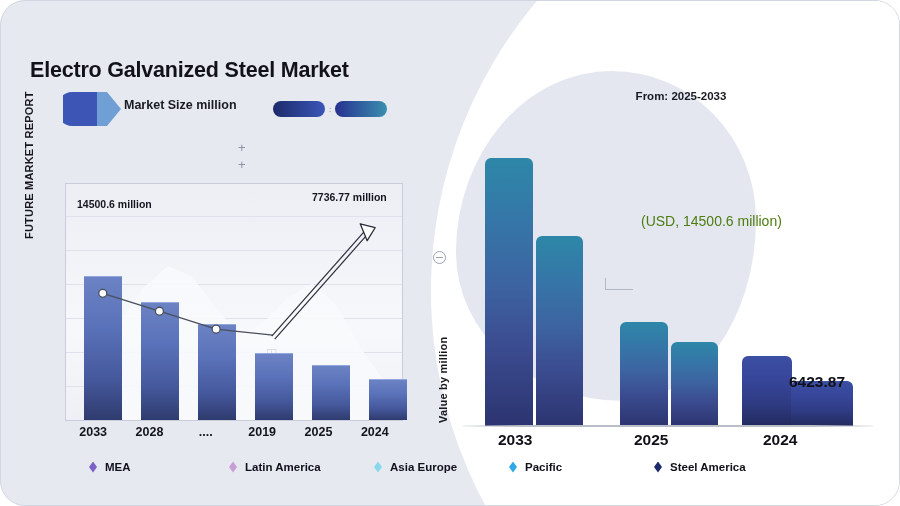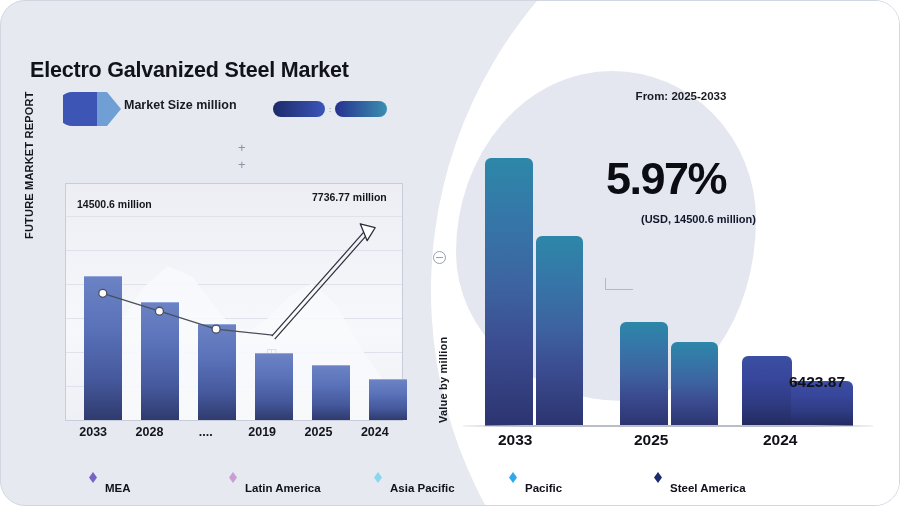--- a/index.html
+++ b/index.html
@@ -135,21 +135,21 @@
     position:absolute; left:470px; top:89px;
     width:420px; text-align:center;
     font-size:11.5px; font-weight:bold; color:#1a1b22;
   }
   .cagr-value {
     position:absolute; left:605px; top:152px;
     font-size:45px; font-weight:bold; color:#0c0d12; letter-spacing:-1.5px;
   }
   .cagr-note {
     position:absolute; left:640px; top:212px;
-    font-size:11px; font-weight:bold; color:#0f172a;
+    font-size:14px; font-weight:normal; color:#4d7c0f;
   }
   .rbar {
     position:absolute; bottom:0;
     background:linear-gradient(180deg,#2d87a8 0%,#3577a8 22%,#3d63a0 48%,#3b4c90 70%,#2c3470 100%);
     border-radius:6px 6px 0 0;
   }
   .rbar.navy {
     background:linear-gradient(180deg,#3b4fa3 0%,#37459a 35%,#2e3a80 70%,#222a5e 100%);
   }
   .rbaseline {
@@ -169,21 +169,21 @@
   
   .legend {
     position:absolute; left:0; top:460px; width:900px;
     display:flex; align-items:center; padding-left:88px; gap:0;
   }
   .lg-item { display:flex; align-items:center; gap:8px; }
   .lg-dot {
     width:8px; height:11px;
     clip-path:polygon(50% 0,100% 50%,50% 100%,0 50%);
   }
-  .lg-text { font-size:11.5px; font-weight:bold; color:#10111a; white-space:nowrap;margin-top:21px; }
+  .lg-text { font-size:11.5px; font-weight:bold; color:#10111a; white-space:nowrap; }
 </style>
 </head>
 <body>
 
 <div id="root">
 
   <div class="swoosh"></div>
   <div class="swoosh2"></div>
   <div class="softblob"></div>
 
@@ -247,21 +247,20 @@
   <div class="xlabels">
     <span>2033</span>
     <span>2028</span>
     <span>....</span>
     <span>2019</span>
     <span>2025</span>
     <span>2024</span>
   </div>
 
   <div class="right-sub">From: 2025-2033</div>
-  <div class="cagr-value">5.97%</div>
   <div class="cagr-note">(USD, 14500.6 million)</div>
 
   <div style="position:absolute; left:462px; top:140px; width:410px; height:285px;">
     <div class="rbar" style="left:22px;  width:48px;  height:268px;"></div>
     <div class="rbar" style="left:73px;  width:47px;  height:190px;"></div>
 
     <div class="rbar" style="left:157px; width:48px;  height:104px;"></div>
     <div class="rbar" style="left:208px; width:47px;  height:84px;"></div>
 
     <div class="rbar navy" style="left:279px; width:50px; height:70px;"></div>
@@ -281,21 +280,21 @@
     <div class="lg-item" style="width:140px">
       <span class="lg-dot" style="background:#7b62c7"></span>
       <span class="lg-text">MEA</span>
     </div>
     <div class="lg-item" style="width:145px">
       <span class="lg-dot" style="background:#c99dd6"></span>
       <span class="lg-text">Latin America</span>
     </div>
     <div class="lg-item" style="width:135px">
       <span class="lg-dot" style="background:#88d7ec"></span>
-      <span class="lg-text">Asia Pacific</span>
+      <span class="lg-text">Asia Europe</span>
     </div>
     <div class="lg-item" style="width:145px">
       <span class="lg-dot" style="background:#2fa8ea"></span>
       <span class="lg-text">Pacific</span>
     </div>
     <div class="lg-item">
       <span class="lg-dot" style="background:#1d2a6b"></span>
       <span class="lg-text">Steel America</span>
     </div>
   </div>

